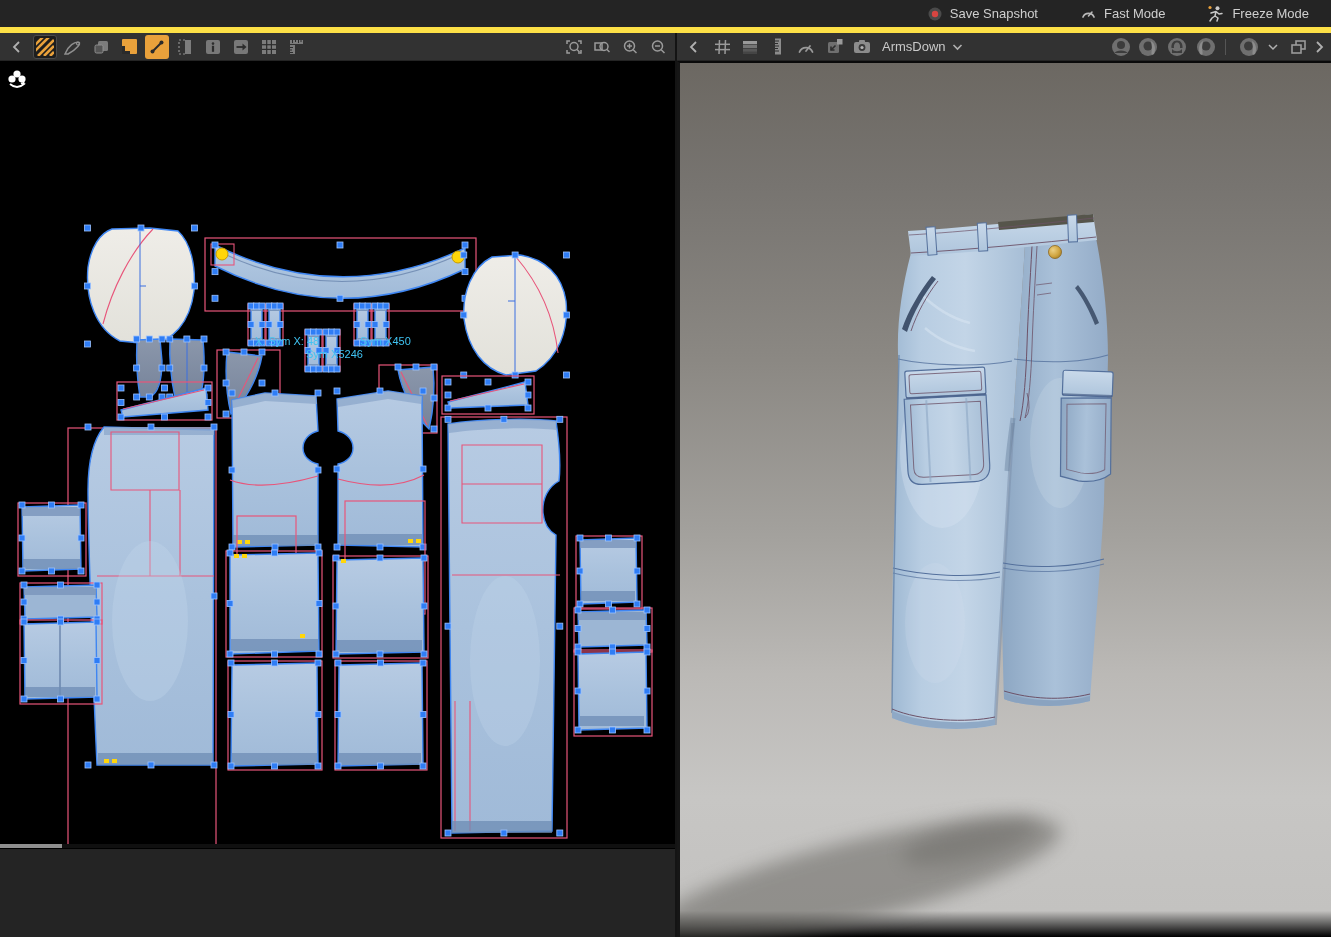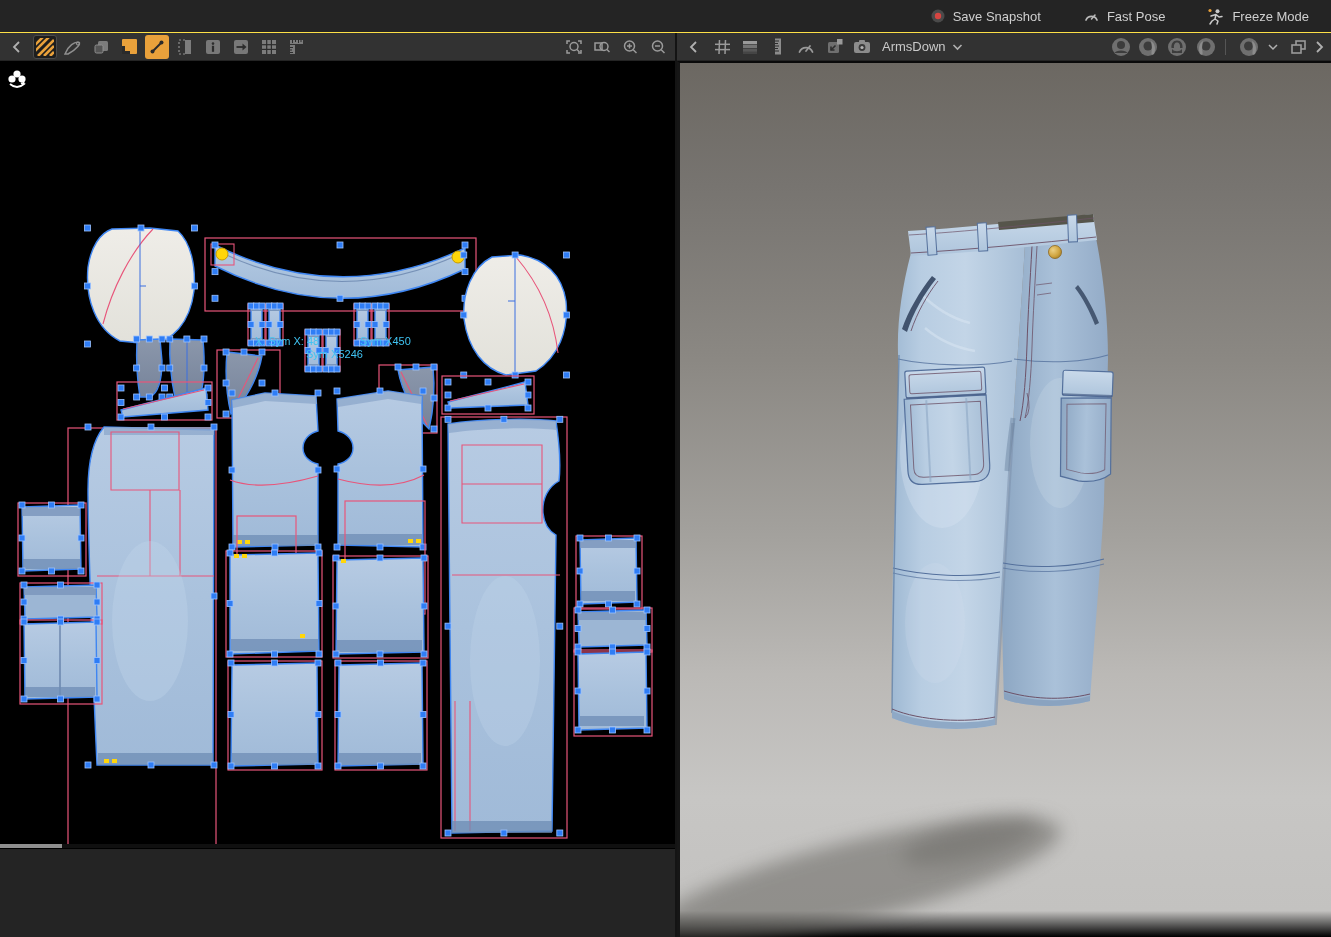--- a/index.html
+++ b/index.html
@@ -1,20 +1,20 @@
 <!DOCTYPE html>
 <html><head>
 <meta charset="utf-8">
 <style>
   html,body{margin:0;padding:0;background:#111;}
   *{box-sizing:border-box;font-family:"Liberation Sans",sans-serif;}
   #app{position:relative;width:1331px;height:937px;background:#242424;overflow:hidden;}
   
   #topbar{position:absolute;top:0;left:0;width:1331px;height:33px;background:#242424;
-    display:flex;align-items:center;justify-content:flex-end;gap:30px;padding-right:16px;border-bottom:1px solid #fde047;}
+    display:flex;align-items:center;justify-content:flex-end;gap:30px;padding-right:16px;border-bottom:6px solid #fde047;}
   .topaction{display:flex;align-items:center;gap:7px;color:#cfcfcf;font-size:13px;background:none;border:none;cursor:default;}
   
   .toolbar{position:absolute;top:33px;height:27px;background:#323232;display:flex;align-items:center;gap:4px;padding:0 5px;}
   #toolbar-left{left:0;width:675px;}
   #toolbar-right{left:677px;width:654px;}
   .tbtn{width:24px;height:24px;min-width:24px;background:none;border:none;padding:0;display:flex;align-items:center;justify-content:center;border-radius:3px;}
   .tbtn.pressed{background:#1d1d1d;border:1px solid #4a4a4a;}
   .tbtn.orangetile{background:#e9a13b;}
   .tb-spacer{flex:1;}
   .vsep{width:1px;height:16px;background:#555;margin:0 4px;}
@@ -51,21 +51,21 @@
         <circle cx="8" cy="8" r="6.5" fill="#4a4a4a"></circle>
           <circle cx="8" cy="8" r="3.2" fill="#d64541"></circle>
       </svg>
       <span>Save Snapshot</span>
     </button>
     <button class="topaction">
       <svg width="17" height="15" viewBox="0 0 17 15">
         <path d="M3,11 A6,6 0 0 1 14,11" fill="none" stroke="#b9b9b9" stroke-width="1.7" stroke-linecap="round"></path>
         <line x1="8.5" y1="10" x2="12" y2="6" stroke="#b9b9b9" stroke-width="1.6" stroke-linecap="round"></line>
       </svg>
-      <span>Fast Pose</span>
+      <span>Fast Mode</span>
     </button>
     <button class="topaction">
       <svg width="18" height="17" viewBox="0 0 18 17">
         <circle cx="10.5" cy="3.2" r="2" fill="#c9c9c9"></circle>
         <path d="M4,8 L9,6.5 L12,9 L15,8.5 M9,6.5 L8,11 L11,13 L10,16 M8,11 L5,13 L3,16" fill="none" stroke="#c9c9c9" stroke-width="1.5" stroke-linecap="round" stroke-linejoin="round"></path>
         <circle cx="3" cy="2.5" r="1.6" fill="#e9a13b"></circle>
       </svg>
       <span>Freeze Mode</span>
     </button>
   </div>

